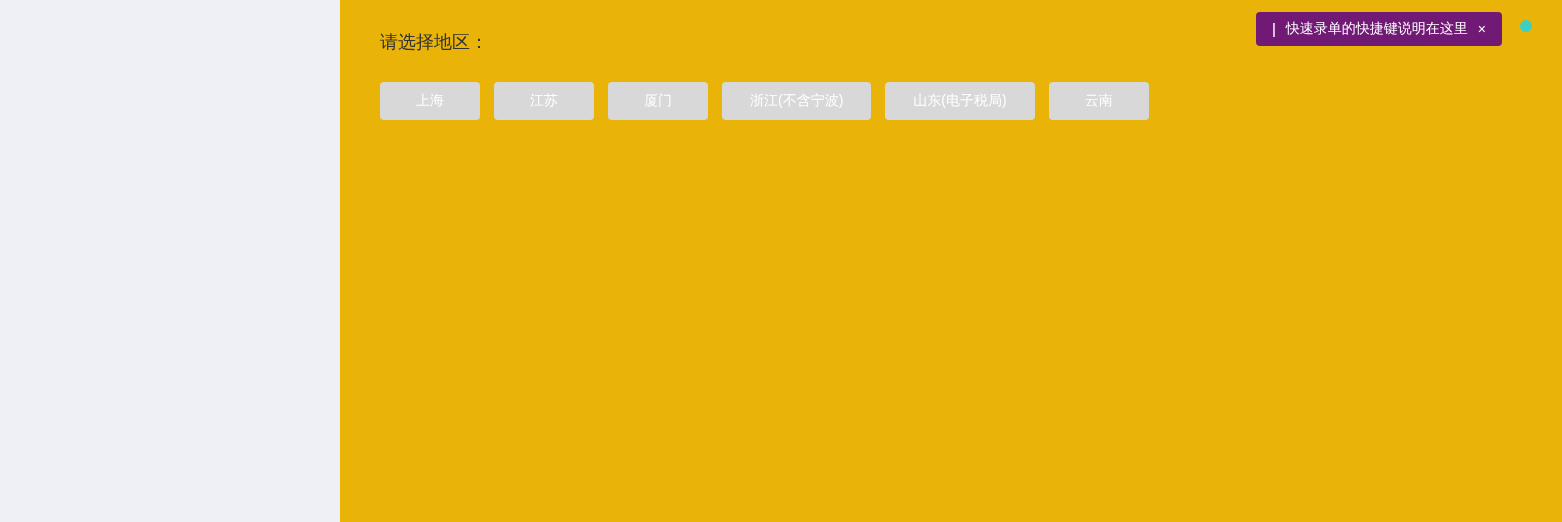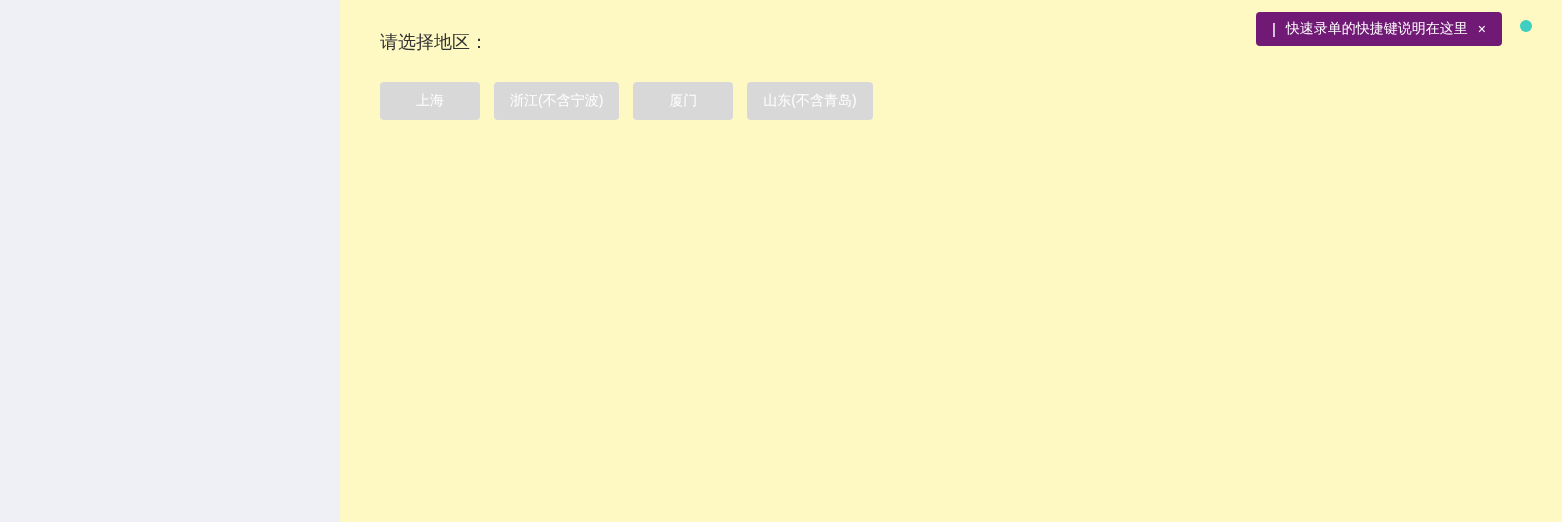--- a/index.html
+++ b/index.html
@@ -25,21 +25,21 @@
       height: 522px;
       background: #eef0f6;
     }
 
     .main-content {
       position: absolute;
       left: 340px;
       top: 0;
       right: 0;
       bottom: 0;
-      background: #fef9c3;
+      background: #eab308;
       padding: 30px 40px;
     }
 
     .page-title {
       font-size: 18px;
       color: #333;
       margin-bottom: 28px;
       font-weight: normal;
     }
 
@@ -47,21 +47,21 @@
       display: flex;
       flex-wrap: wrap;
       gap: 14px;
     }
 
     .region-btn {
       background: #d8d8d8;
       color: #fff;
       border: none;
       border-radius: 4px;
-      padding: 10px 16px;
+      padding: 10px 28px;
       font-size: 14px;
       cursor: pointer;
       min-width: 100px;
       text-align: center;
       font-family: "Microsoft YaHei", "PingFang SC", sans-serif;
     }
 
     
     .tooltip-banner {
       position: absolute;
@@ -107,23 +107,25 @@
 </head>
 <body>
 
 <div class="left-panel"></div>
 
 <div class="main-content">
   <div class="page-title">请选择地区：</div>
   <div class="region-buttons">
 
   <button class="region-btn">上海</button>
+      <button class="region-btn">江苏</button>
+      <button class="region-btn">厦门</button>
       <button class="region-btn">浙江(不含宁波)</button>
-      <button class="region-btn">厦门</button>
-      <button class="region-btn">山东(不含青岛)</button>
+      <button class="region-btn">山东(电子税局)</button>
+      <button class="region-btn">云南</button>
     </div>
 </div>
 
 <div class="tooltip-banner">
   <span>快速录单的快捷键说明在这里</span>
   <button class="tooltip-close">×</button>
 </div>
 
 <div class="tooltip-dot"></div>
 

